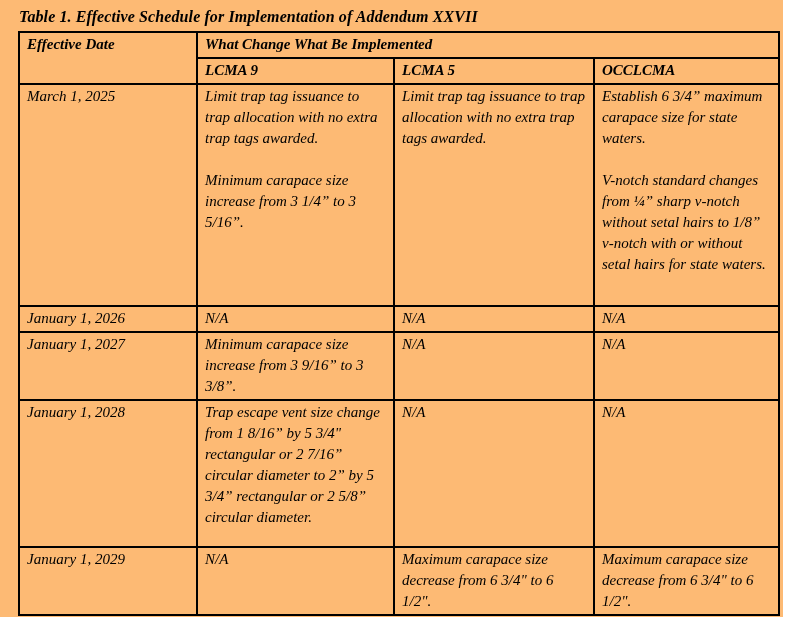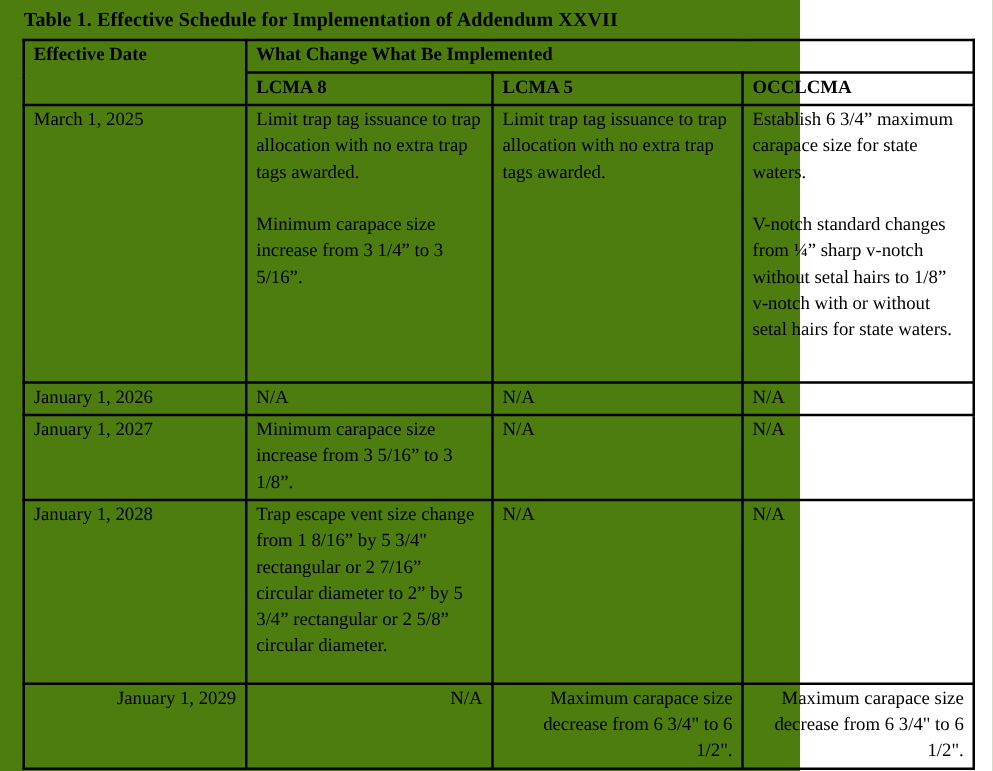--- a/index.html
+++ b/index.html
@@ -4,25 +4,26 @@
 <style>
   html, body {
     margin: 0;
     padding: 0;
     background: #ffffff;
     color: #000000;
     font-family: "Liberation Serif", serif;
   }
   .page {
     position: relative;
-    width: 640px;
+    width: 783px;
     height: 617px;
-    background: #4d7c0f;
+    background: #fdba74;
     box-sizing: border-box;
     padding: 7px 16px 0 18px;
+    font-style: italic;
   }
   .doc-title {
     font-weight: bold;
     font-size: 16px;
     line-height: 20px;
     margin: 0 0 4px 1px;
     letter-spacing: 0.1px;
   }
   table.schedule {
     border-collapse: collapse;
@@ -50,42 +51,42 @@
     vertical-align: middle;
     font-weight: bold;
     white-space: normal;
   }
   tr.hrow1 { height: 25px; }
   tr.hrow2 { height: 22px; }
   tr.row-2025 { height: 222px; }
   tr.row-2026 { height: 22px; }
   tr.row-2027 { height: 66px; }
   tr.row-2028 { height: 147px; }
-  tr.row-2029 { height: 66px; text-align: right; }
+  tr.row-2029 { height: 66px; }
 </style>
 </head>
 <body>
 
 <div class="page">
   <div class="doc-title">Table 1. Effective Schedule for Implementation of Addendum XXVII</div>
 
   <table class="schedule">
     <colgroup>
       <col style="width:178px">
       <col style="width:197px">
       <col style="width:200px">
       <col style="width:185px">
     </colgroup>
     <tbody>
       <tr class="hrow1">
         <td class="eff-date" rowspan="2">Effective Date</td>
         <td class="hdr" colspan="3">What Change What Be Implemented</td>
       </tr>
       <tr class="hrow2">
-        <td class="hdr">LCMA 8</td>
+        <td class="hdr">LCMA 9</td>
         <td class="hdr">LCMA 5</td>
         <td class="hdr">OCCLCMA</td>
       </tr>
 
       <tr class="row-2025">
         <td class="date-col">March 1, 2025</td>
         <td>Limit trap tag issuance to trap allocation with no extra trap tags awarded.
 
 Minimum carapace size increase from 3 1/4” to 3 5/16”.</td>
         <td>Limit trap tag issuance to trap allocation with no extra trap tags awarded.</td>
@@ -96,21 +97,21 @@
 
       <tr class="row-2026">
         <td class="date-col">January 1, 2026</td>
         <td>N/A</td>
         <td>N/A</td>
         <td>N/A</td>
       </tr>
 
       <tr class="row-2027">
         <td class="date-col">January 1, 2027</td>
-        <td>Minimum carapace size increase from 3 5/16” to 3 1/8”.</td>
+        <td>Minimum carapace size increase from 3 9/16” to 3 3/8”.</td>
         <td>N/A</td>
         <td>N/A</td>
       </tr>
 
       <tr class="row-2028">
         <td class="date-col">January 1, 2028</td>
         <td>Trap escape vent size change from 1 8/16” by 5 3/4" rectangular or 2 7/16” circular diameter to 2” by 5 3/4” rectangular or 2 5/8” circular diameter.</td>
         <td>N/A</td>
         <td>N/A</td>
       </tr>

